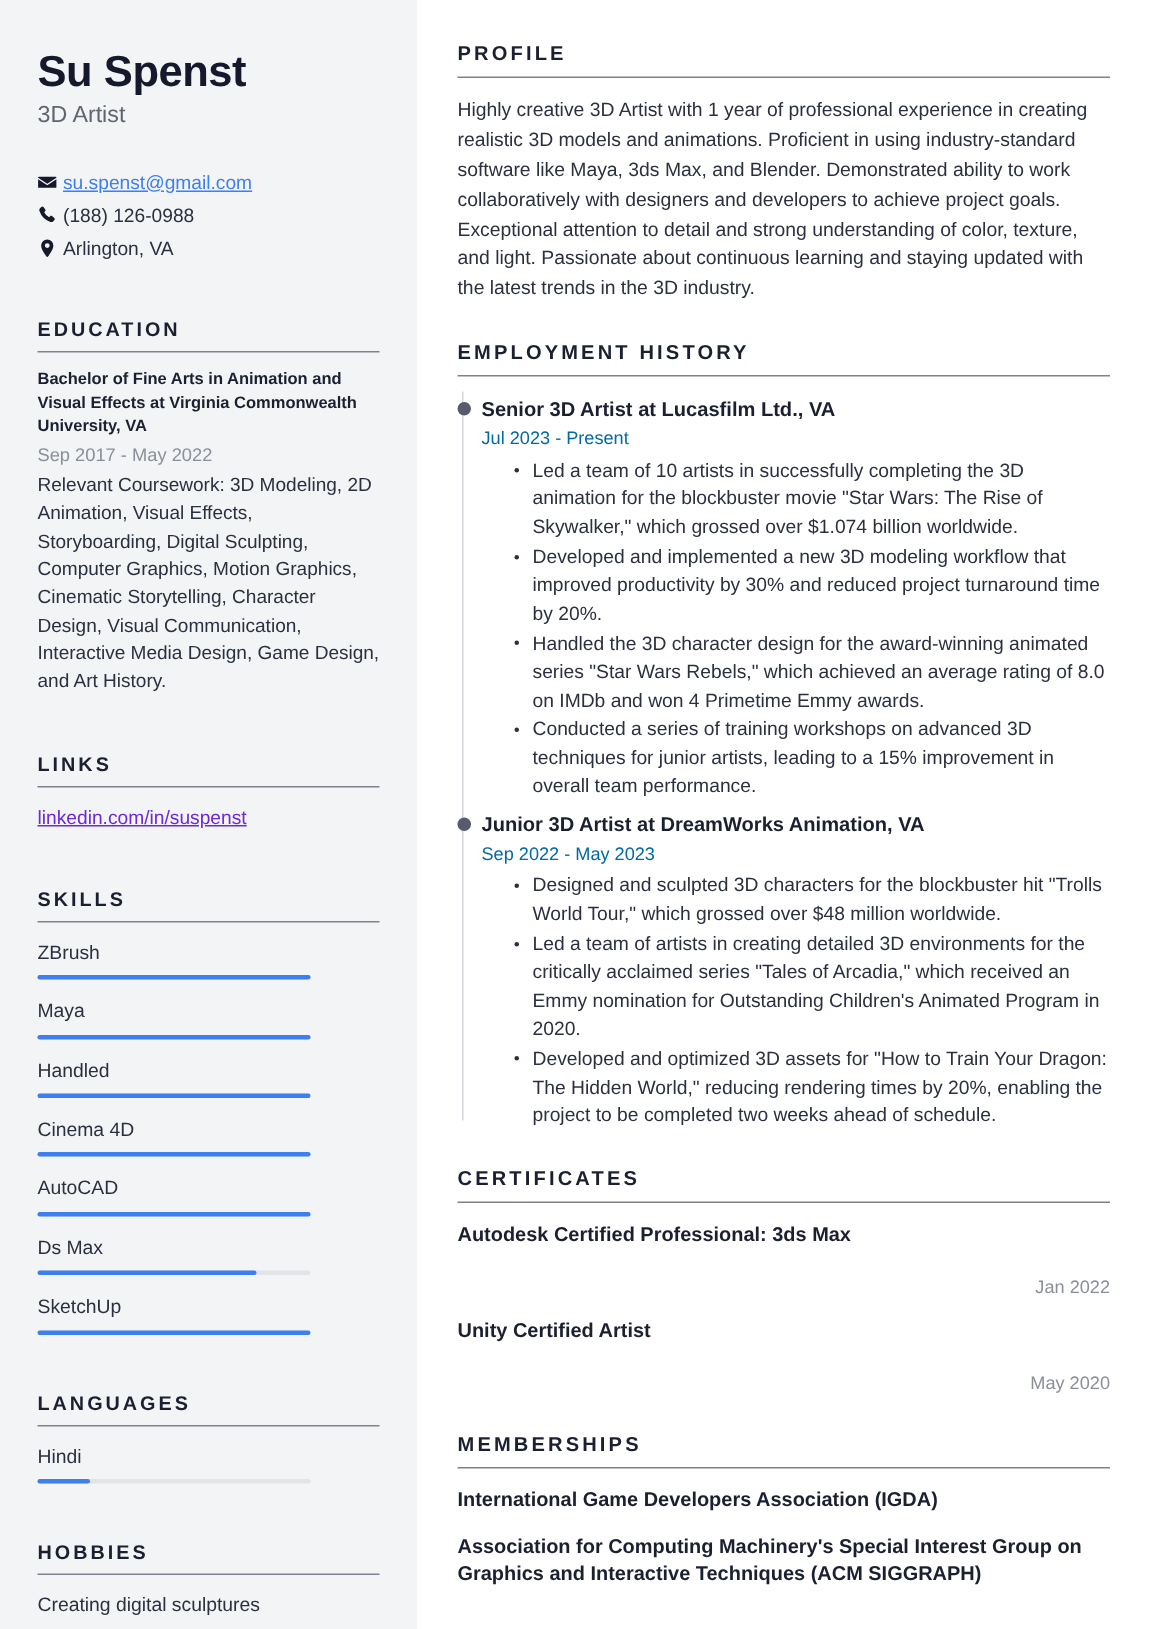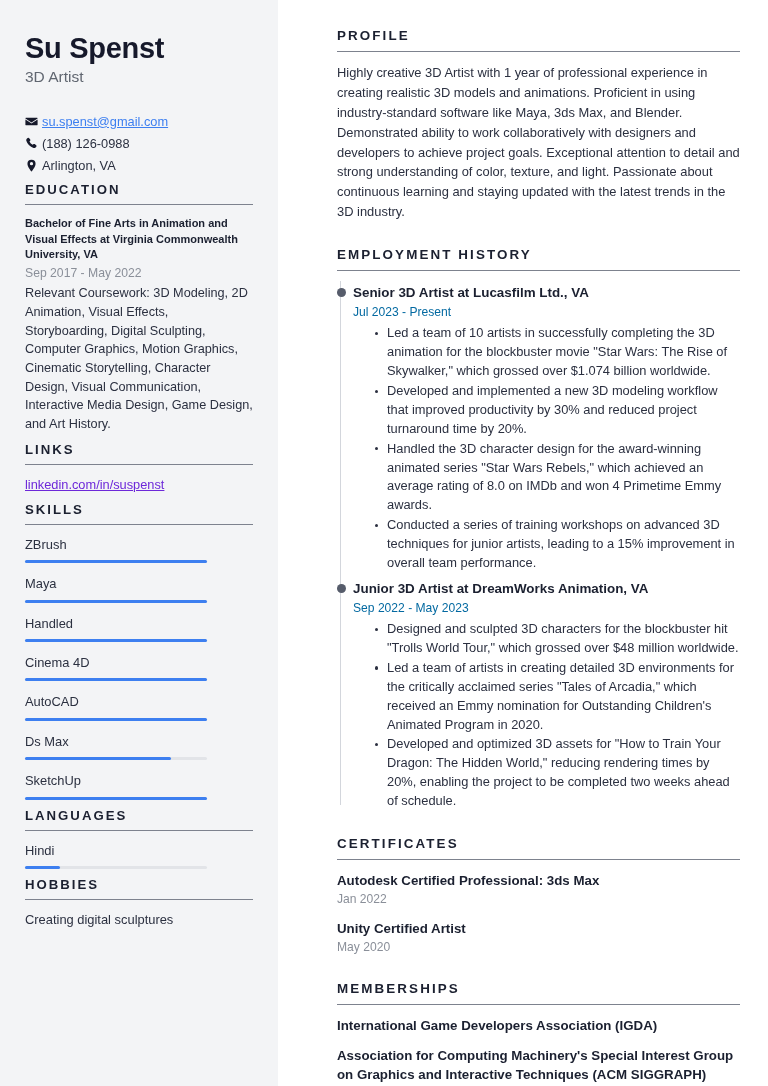--- a/index.html
+++ b/index.html
@@ -11,21 +11,20 @@
     font-family: "Liberation Sans", sans-serif;
   }
 
   .page {
     position: relative;
     width: 768px;
     height: 1086px;
     display: flex;
     background: #ffffff;
     overflow: hidden;
-    gap: 32px;
   }
 
   
   .sidebar {
     width: 278px;
     flex: 0 0 278px;
     background: #f3f4f6;
     padding: 32px 25px 0 25px;
   }
 
@@ -63,21 +62,21 @@
     align-items: center;
     color: #16192b;
   }
 
   .contact-row a {
     color: #3d7ff0;
     text-decoration: underline;
   }
 
   
-  .sec { margin-top: 8px; }
+  .sec { margin-top: 38px; }
 
   .sec-head {
     font-size: 13.2px;
     font-weight: bold;
     color: #1b2030;
     letter-spacing: 2.0px;
     padding-bottom: 7px;
     border-bottom: 1.3px solid #7d828e;
   }
 
@@ -243,22 +242,23 @@
   .entry-title {
     font-size: 13.3px;
     font-weight: bold;
     color: #1b2030;
     line-height: 1.38;
   }
 
   .entry-date {
     font-size: 12.1px;
     color: #8a8f99;
-    margin-top: 2px;
+    margin-top: 18px;
     line-height: 1.3;
+    text-align: right;
   }
 
   .main .sec-body { padding-top: 12px; }
 </style>
 </head>
 <body>
 
 <div class="page">
 
   <aside class="sidebar">

